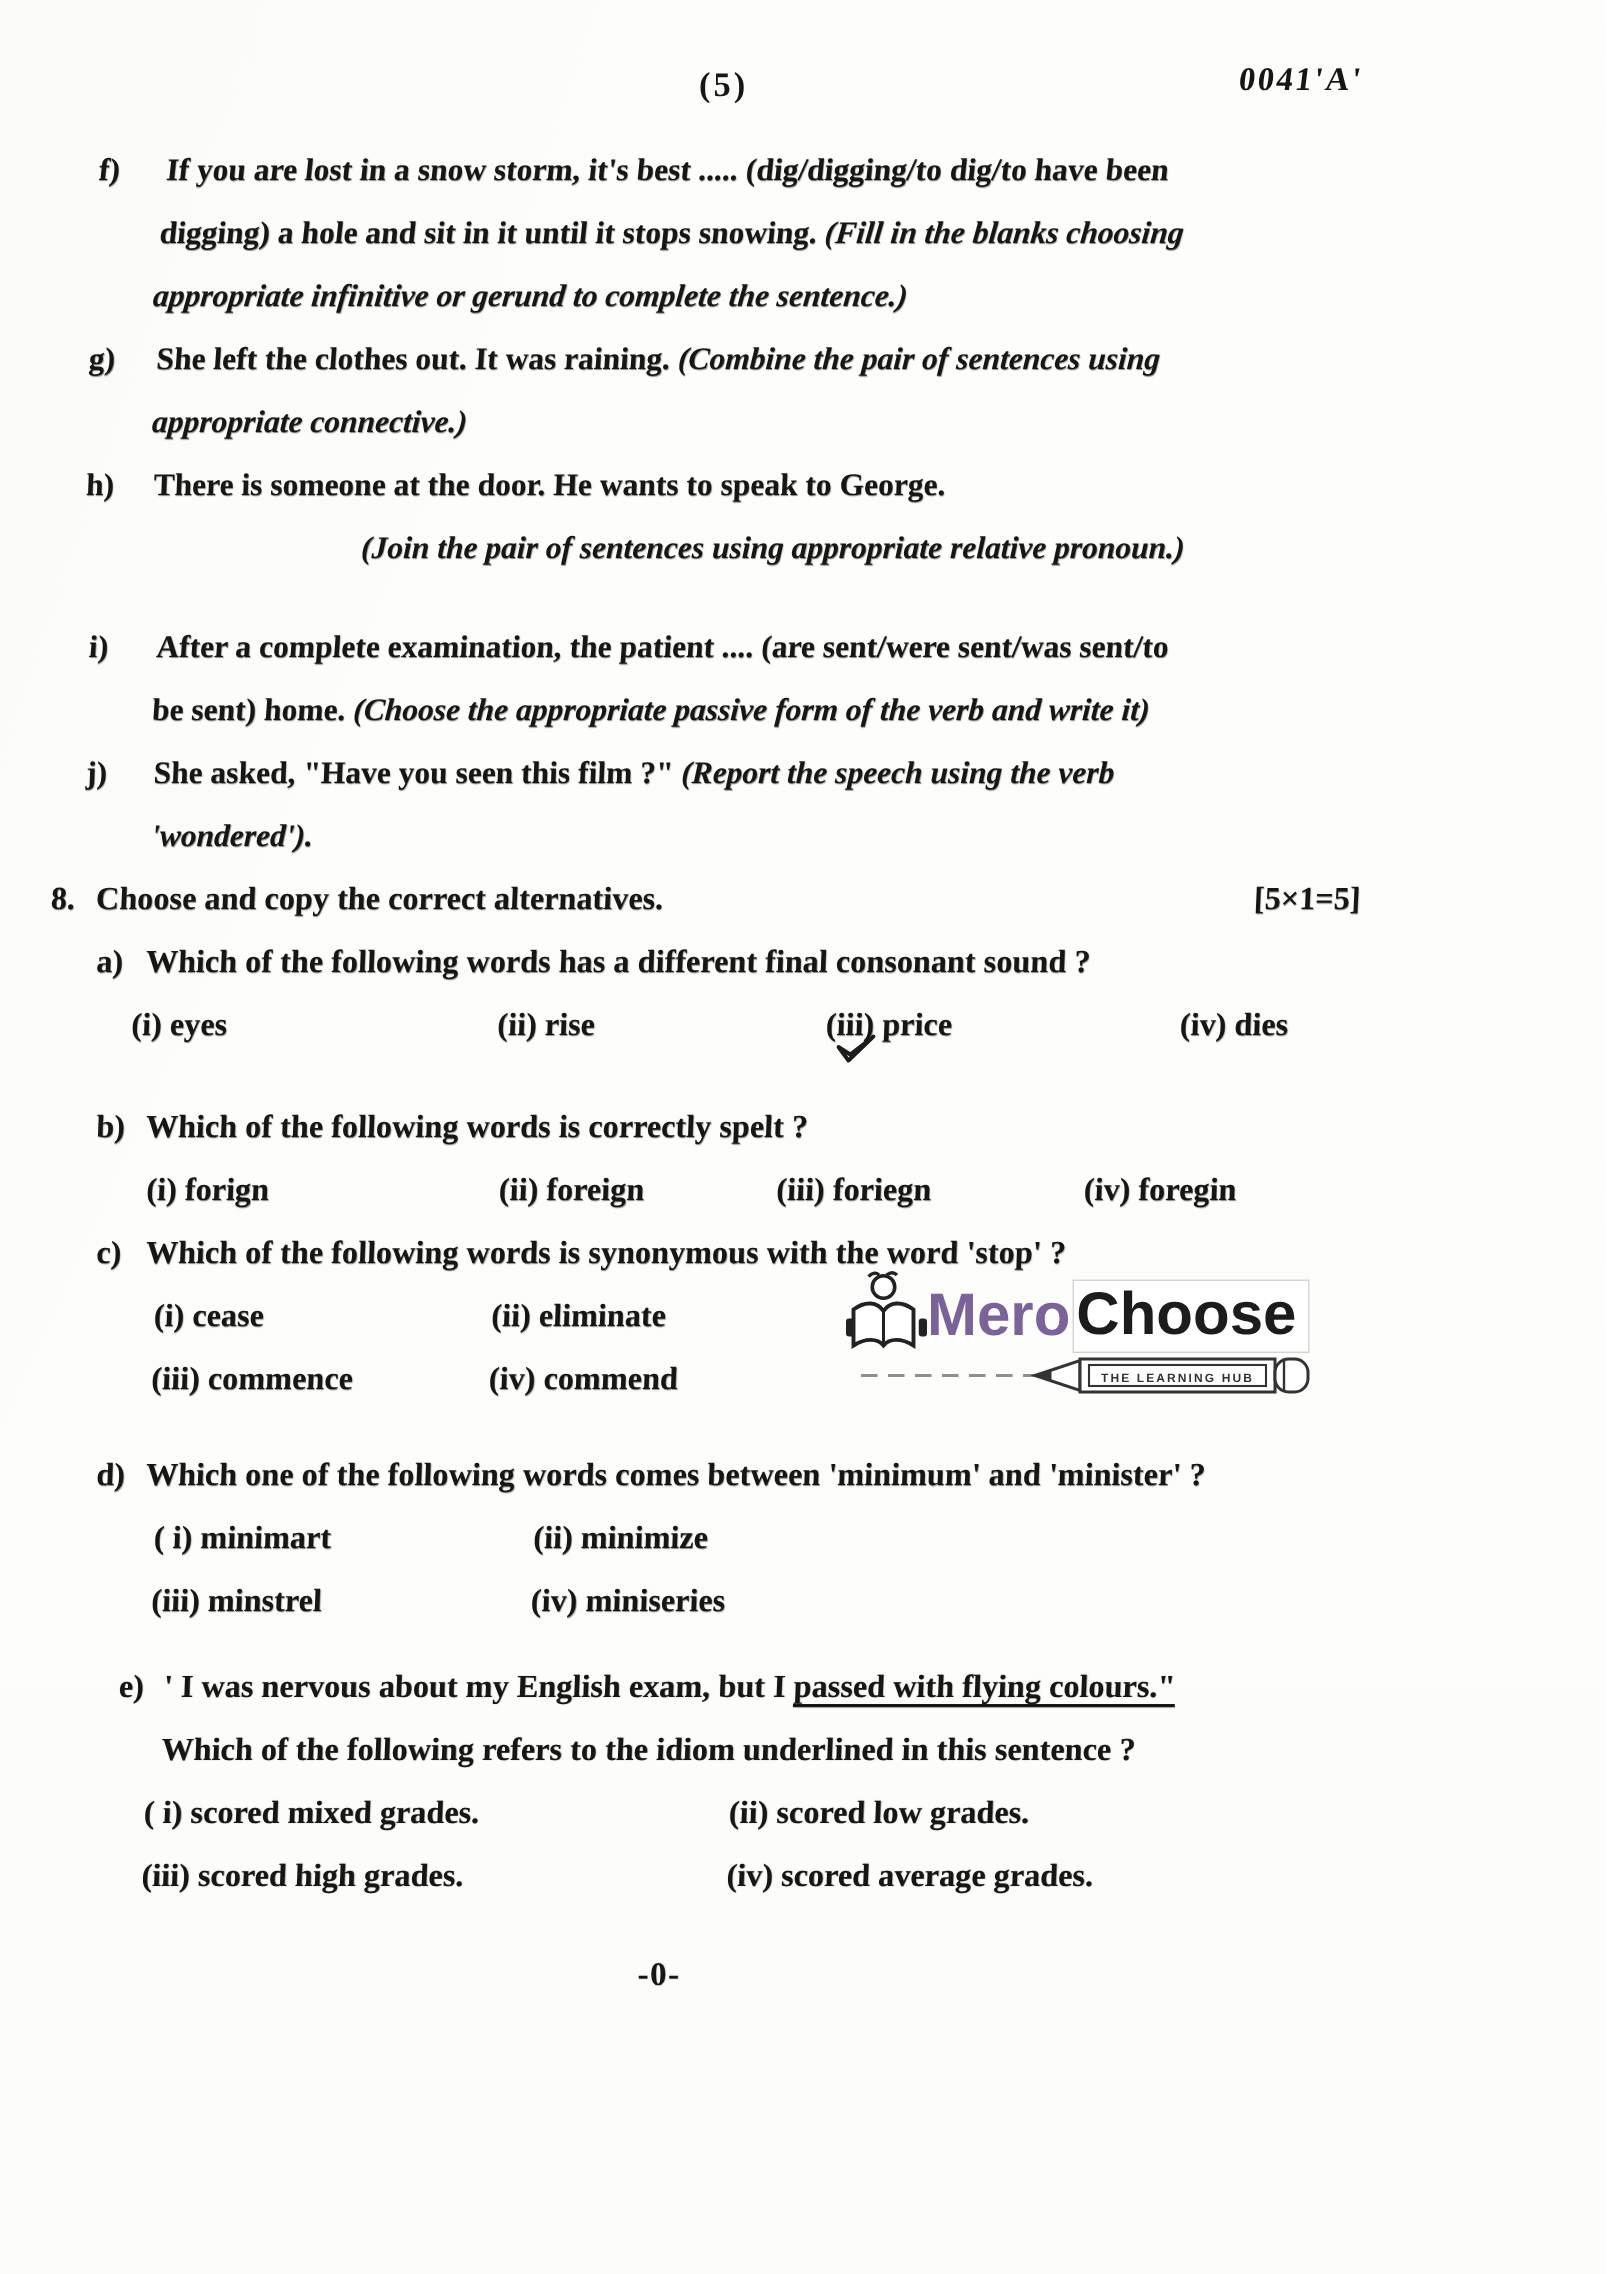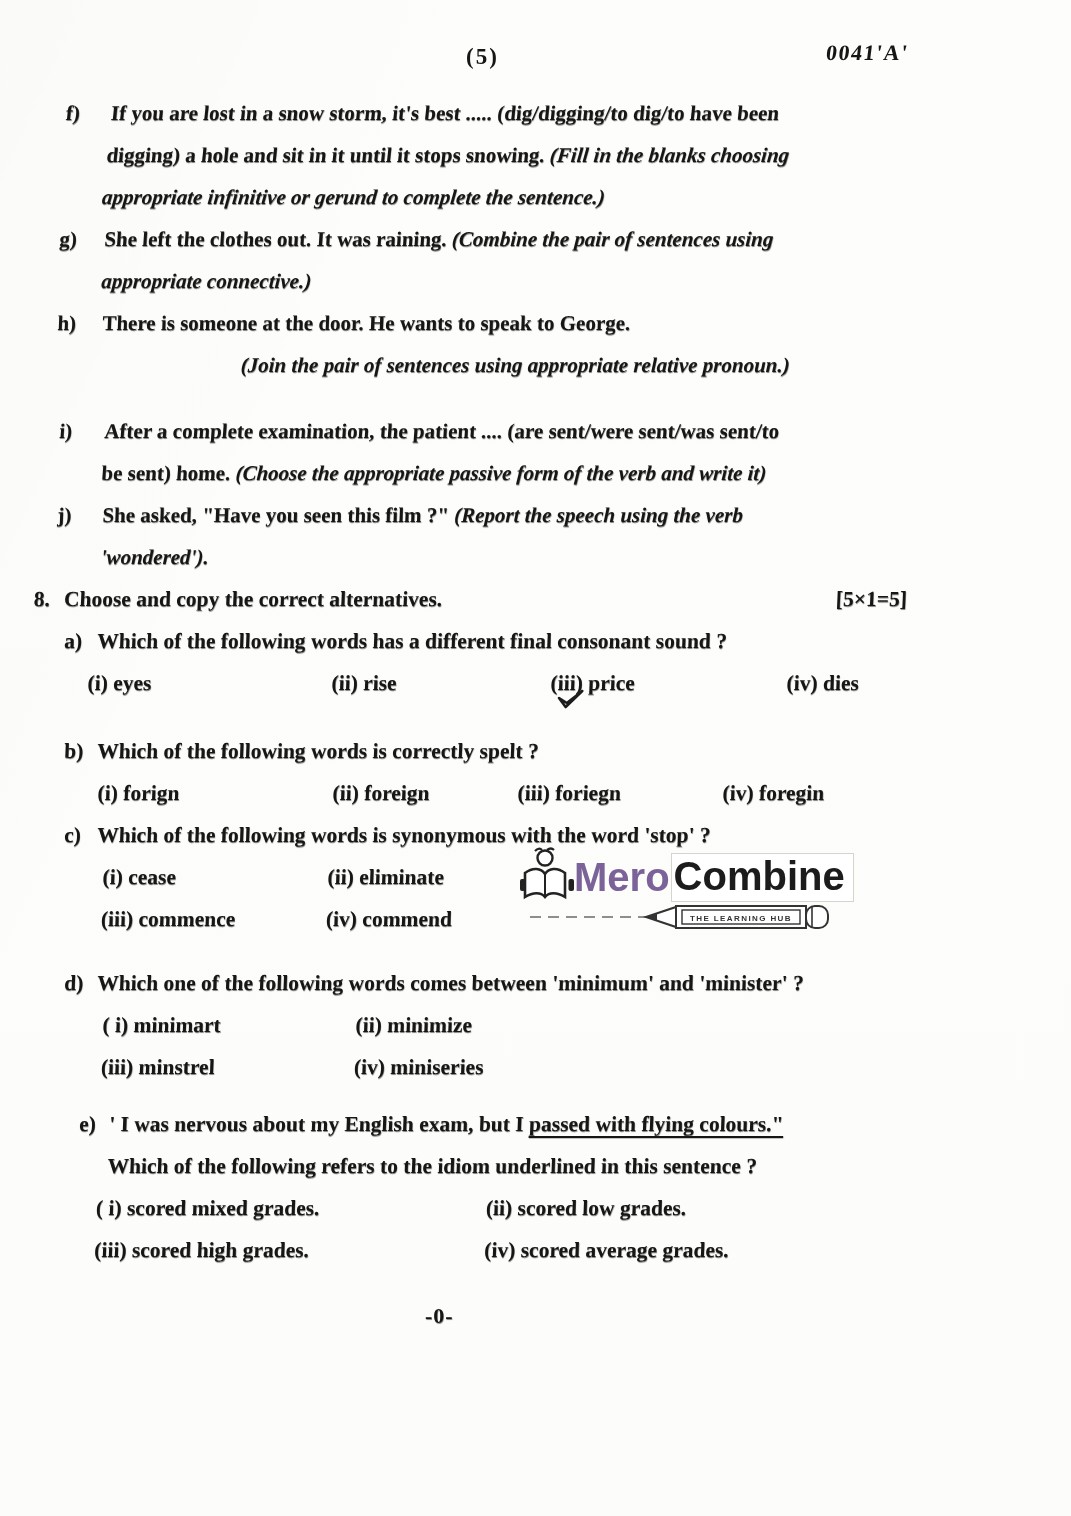--- a/index.html
+++ b/index.html
@@ -51,21 +51,21 @@
   .opt{position:relative;display:inline-block;white-space:nowrap;}
   .opts-a{display:grid;grid-template-columns:244px 219px 236px auto;margin-left:35px;}
   .opts-b{display:grid;grid-template-columns:235px 185px 205px auto;margin-left:45px;}
   .opts-c{display:grid;grid-template-columns:225px auto;margin-left:50px;}
   .opts-d{display:grid;grid-template-columns:253px auto;margin-left:50px;}
   .opts-e{display:grid;grid-template-columns:390px auto;margin-left:45px;}
   .tick-svg{position:absolute;left:6px;top:27px;}
   
   .footer-mark{margin-left:370px;margin-top:24px;font-size:22px;letter-spacing:1px;line-height:42px;}
   
-  .wm{position:absolute;left:520px;top:846px;width:310px;font-family:"Liberation Sans","DejaVu Sans",sans-serif;text-shadow:none;}
+  .wm{position:absolute;left:564px;top:846px;width:310px;font-family:"Liberation Sans","DejaVu Sans",sans-serif;text-shadow:none;}
   .wm-row{display:flex;align-items:center;}
   .wm-icon{flex:0 0 54px;}
   .wm-mero{font-size:40px;font-weight:700;color:#7b639a;letter-spacing:0;}
   .wm-enotes{font-size:40px;font-weight:800;color:#1c1c1c;background:#fff;border:1px solid #d5d5cf;padding:0 8px 2px 2px;margin-left:1px;}
   .wm-pencil{display:block;margin:-6px 0 0 8px;}
 </style>
 </head>
 <body>
 
 <div class="page">
@@ -176,21 +176,21 @@
       <svg class="wm-icon" width="54" height="62" viewBox="0 0 54 62">
         <path d="M15 5 q4 -4 7 -1" fill="none" stroke="#222" stroke-width="2.2"></path>
         <path d="M27 4 q4 -3 7 0" fill="none" stroke="#222" stroke-width="2.2"></path>
         <circle cx="25" cy="12" r="7.5" fill="#fff" stroke="#222" stroke-width="2.4"></circle>
         <path d="M5 27 C13 21 21 22 25 28 C29 22 37 21 45 27 L45 51 C37 46 29 46 25 51 C21 46 13 46 5 51 Z" fill="#fff" stroke="#222" stroke-width="2.6"></path>
         <line x1="25" y1="28" x2="25" y2="51" stroke="#222" stroke-width="2"></line>
         <rect x="0" y="33" width="5.5" height="12" rx="2" fill="#222"></rect>
         <rect x="48.5" y="33" width="5.5" height="12" rx="2" fill="#222"></rect>
       </svg>
       <span class="wm-mero">Mero</span>
-        <span class="wm-enotes">Combine</span>
+        <span class="wm-enotes">Choose</span>
     </div>
     <svg class="wm-pencil" width="302" height="30" viewBox="0 0 302 30">
       <line x1="2" y1="15" x2="118" y2="15" stroke="#8f8f89" stroke-width="2" stroke-dasharray="11 7"></line>
       <polygon points="118,15 148,5 148,25" fill="#fff" stroke="#333" stroke-width="2"></polygon>
       <polygon points="118,15 129,11.2 129,18.8" fill="#333"></polygon>
       <rect x="148" y="4" width="130" height="22" fill="#fff" stroke="#333" stroke-width="2"></rect>
       <rect x="154" y="8" width="118" height="14" fill="none" stroke="#333" stroke-width="1.4"></rect>
       <text x="213" y="19" text-anchor="middle" font-family="Liberation Sans, sans-serif" font-size="8" font-weight="700" letter-spacing="1.4" fill="#333">THE LEARNING HUB</text>
       <rect x="278" y="4" width="22" height="22" rx="9" fill="#fff" stroke="#333" stroke-width="2"></rect>
       <line x1="284" y1="4" x2="284" y2="26" stroke="#333" stroke-width="1.6"></line>

